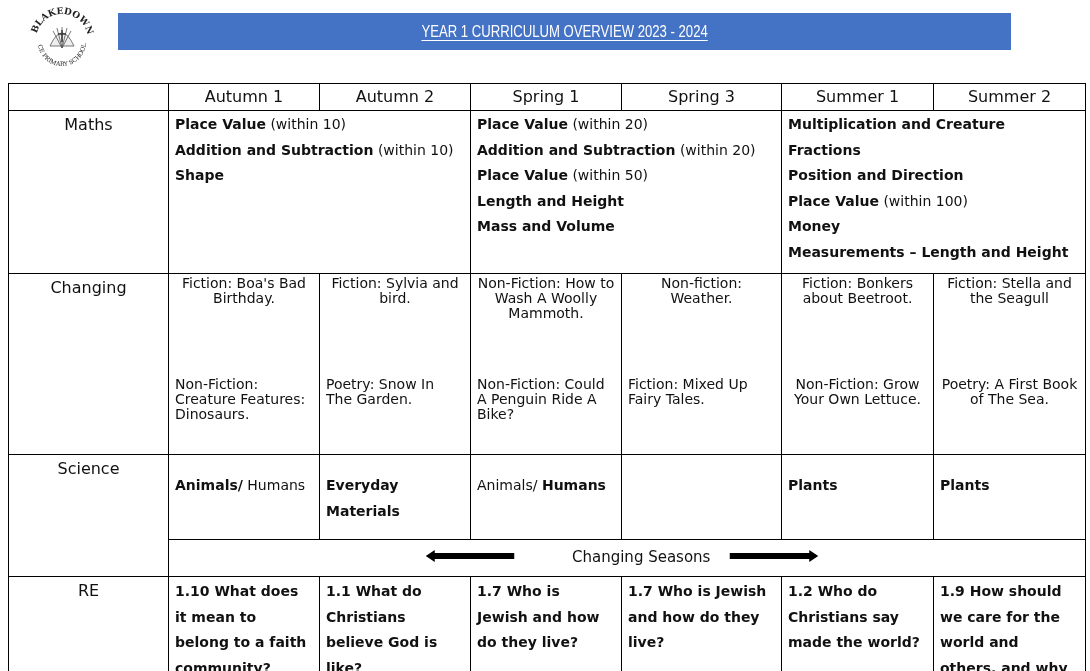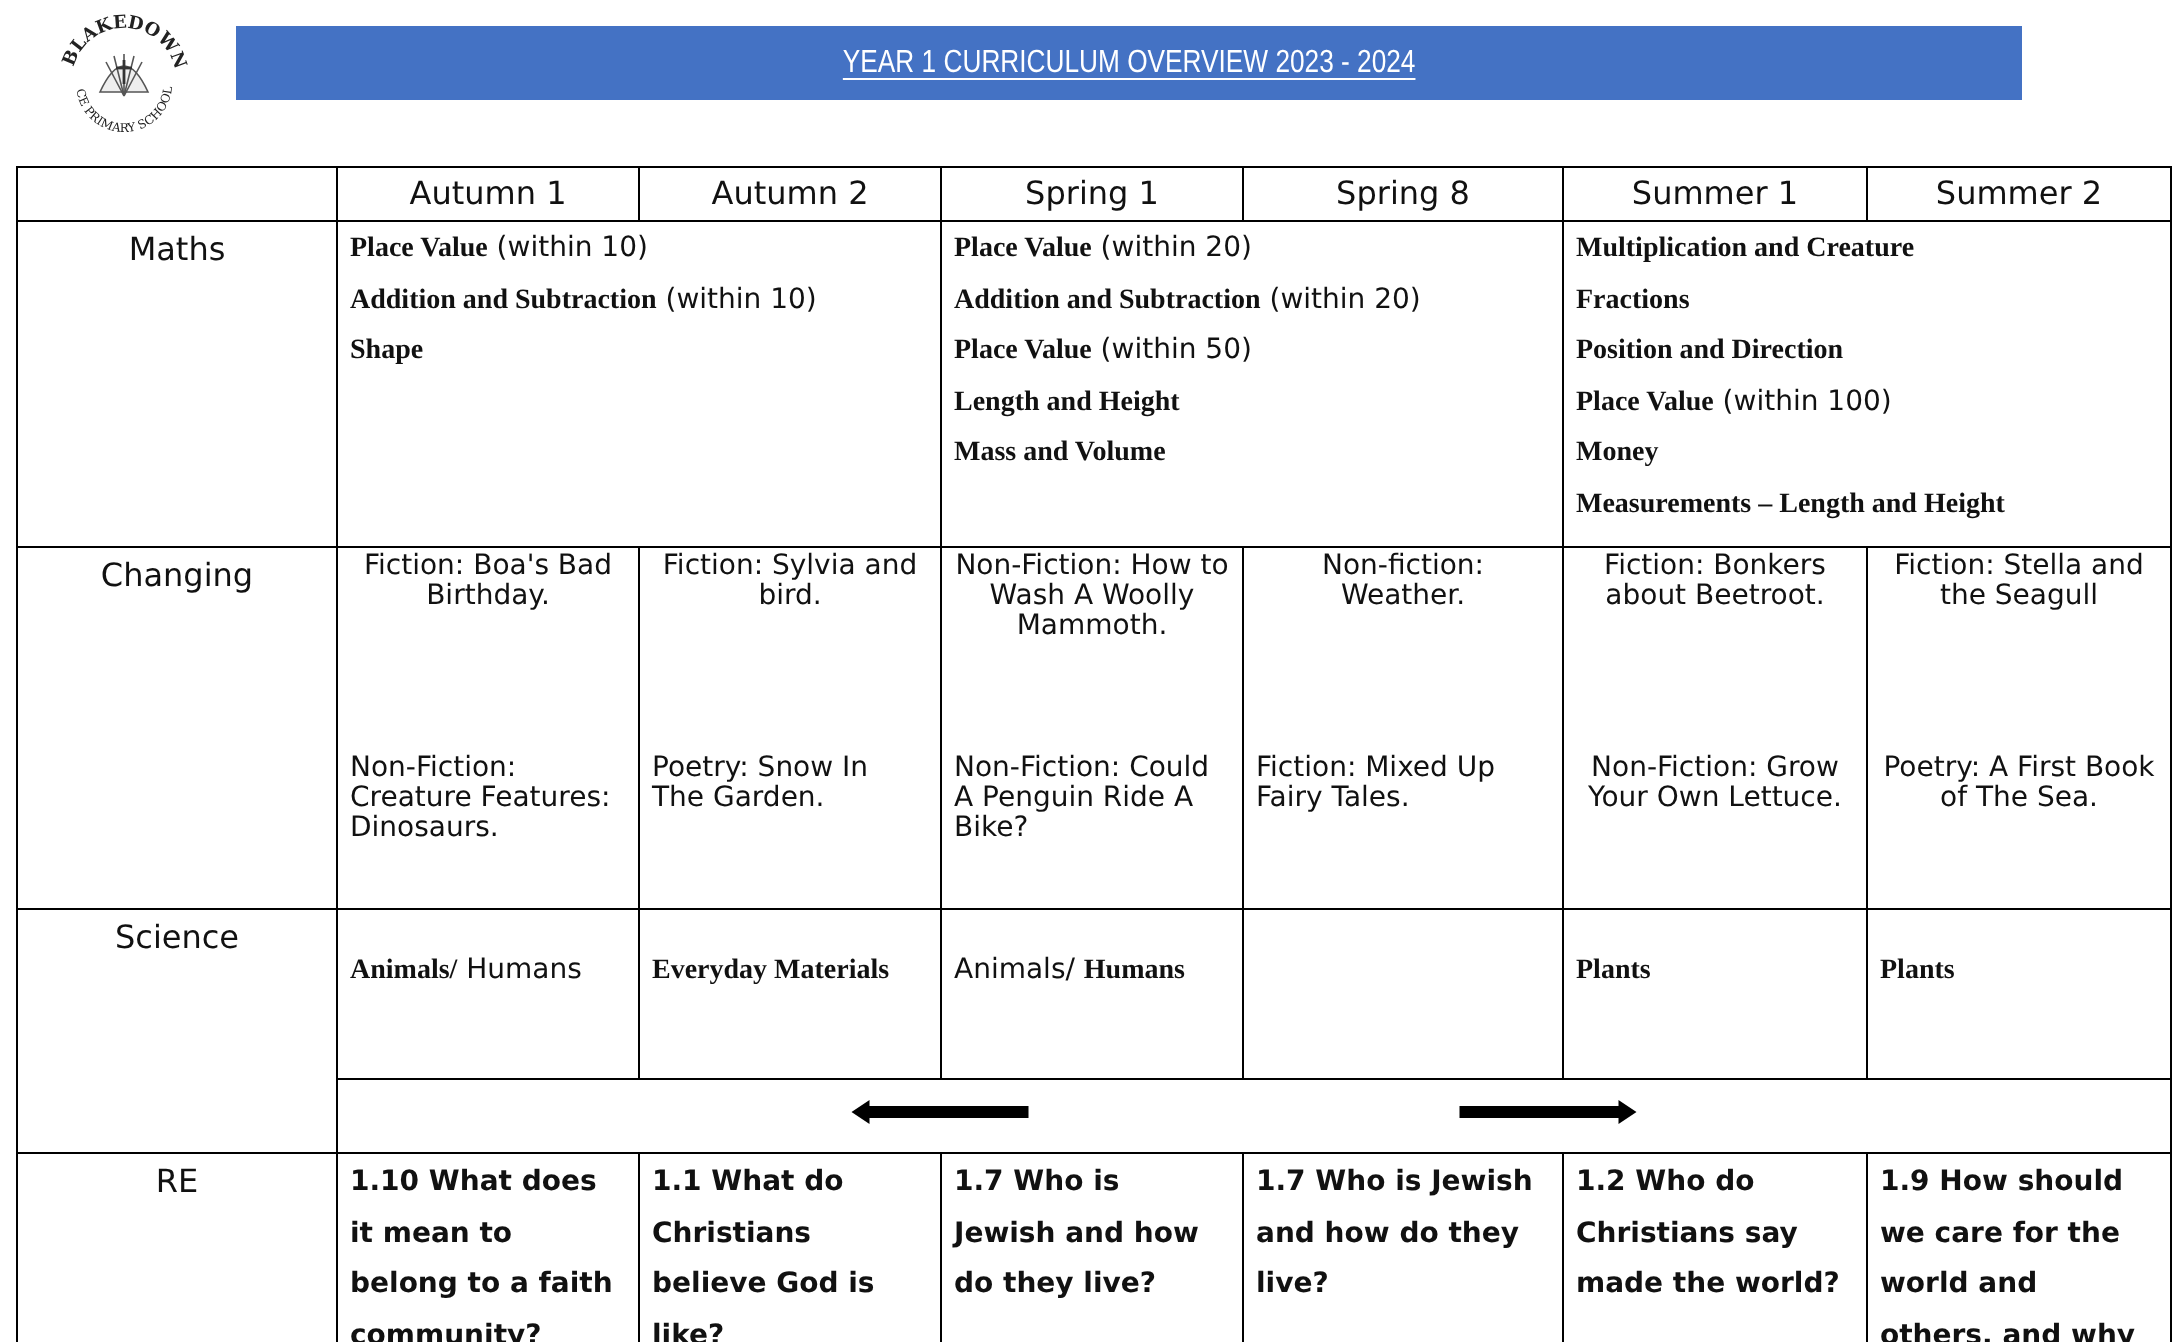--- a/index.html
+++ b/index.html
@@ -10,21 +10,21 @@
             background: #4472c4; display: flex; align-items: center; justify-content: center; }
   .banner span { color: #fff; font-family: "Liberation Sans Narrow","Liberation Sans", sans-serif;
                  font-size: 16px; text-decoration: underline; text-underline-offset: 3px;
                  transform: scaleX(0.82); letter-spacing: 0; }
   table { position: absolute; left: 8px; top: 83px; border-collapse: collapse; table-layout: fixed;
           width: 1077px; }
   td { border: 1.5px solid #000; vertical-align: top; font-size: 14px; line-height: 25.5px;
        padding: 0 6px; overflow: hidden; }
   .hdr td { height: 26px; text-align: center; font-size: 16px; vertical-align: middle; line-height: 20px; margin-left: 48px; }
   .subj { text-align: center; font-size: 16px; padding-top: 4px; line-height: 20px; }
-  b { font-weight: bold; font-family: Liberation Serif, serif; }
+  b { font-weight: bold; }
   .lit { text-align: center; font-size: 14px; line-height: 15px; padding-top: 2px; }
   .sci { font-size: 14px; padding-top: 18px; }
   .re { font-weight: bold; font-size: 14px; line-height: 25.5px; padding-top: 2px; }
   .seasons { vertical-align: middle; padding: 0; }
   .seasons-inner { position: relative; height: 34px; }
   .arrow { position: absolute; top: 9px; height: 12px; }
   .season-label { position: absolute; top: 0; line-height: 32px; font-size: 15px; }
 </style>
 </head>
 <body>
@@ -67,21 +67,21 @@
     <col style="width:160px">
       <col style="width:152px">
       <col style="width:152px">
   </colgroup>
   <tbody>
       <tr class="hdr">
     <td></td>
     <td>Autumn 1</td>
     <td>Autumn 2</td>
     <td>Spring 1</td>
-    <td>Spring 8</td>
+    <td>Spring 3</td>
     <td>Summer 1</td>
     <td>Summer 2</td>
   </tr>
 
   <tr style="height:163px">
     <td class="subj">Maths</td>
     <td colspan="2" style="padding-top:1px">
       <div><b>Place Value</b><span> (within 10)</span></div>
       <div><b>Addition and Subtraction</b><span> (within 10)</span></div>
       <div><b>Shape</b><span></span></div>
@@ -139,20 +139,21 @@
     <td class="sci"></td>
     <td class="sci"><b>Plants</b></td>
     <td class="sci"><b>Plants</b></td>
   </tr>
   <tr style="height:37px">
     <td colspan="6" class="seasons">
       <div class="seasons-inner">
         <svg class="arrow" style="left:242px" width="118" height="16" viewBox="0 0 118 16">
           <polygon points="0,8 12,0 12,4 118,4 118,12 12,12 12,16" fill="#000"></polygon>
         </svg>
+        <span class="season-label" style="left:403px">Changing Seasons</span>
         <svg class="arrow" style="left:546px" width="118" height="16" viewBox="0 0 118 16">
           <polygon points="0,4 106,4 106,0 118,8 106,16 106,12 0,12" fill="#000"></polygon>
         </svg>
       </div>
     </td>
   </tr>
 
   <tr style="height:104px">
     <td class="subj">RE</td>
     <td class="re">1.10 What does it mean to belong to a faith community?</td>

